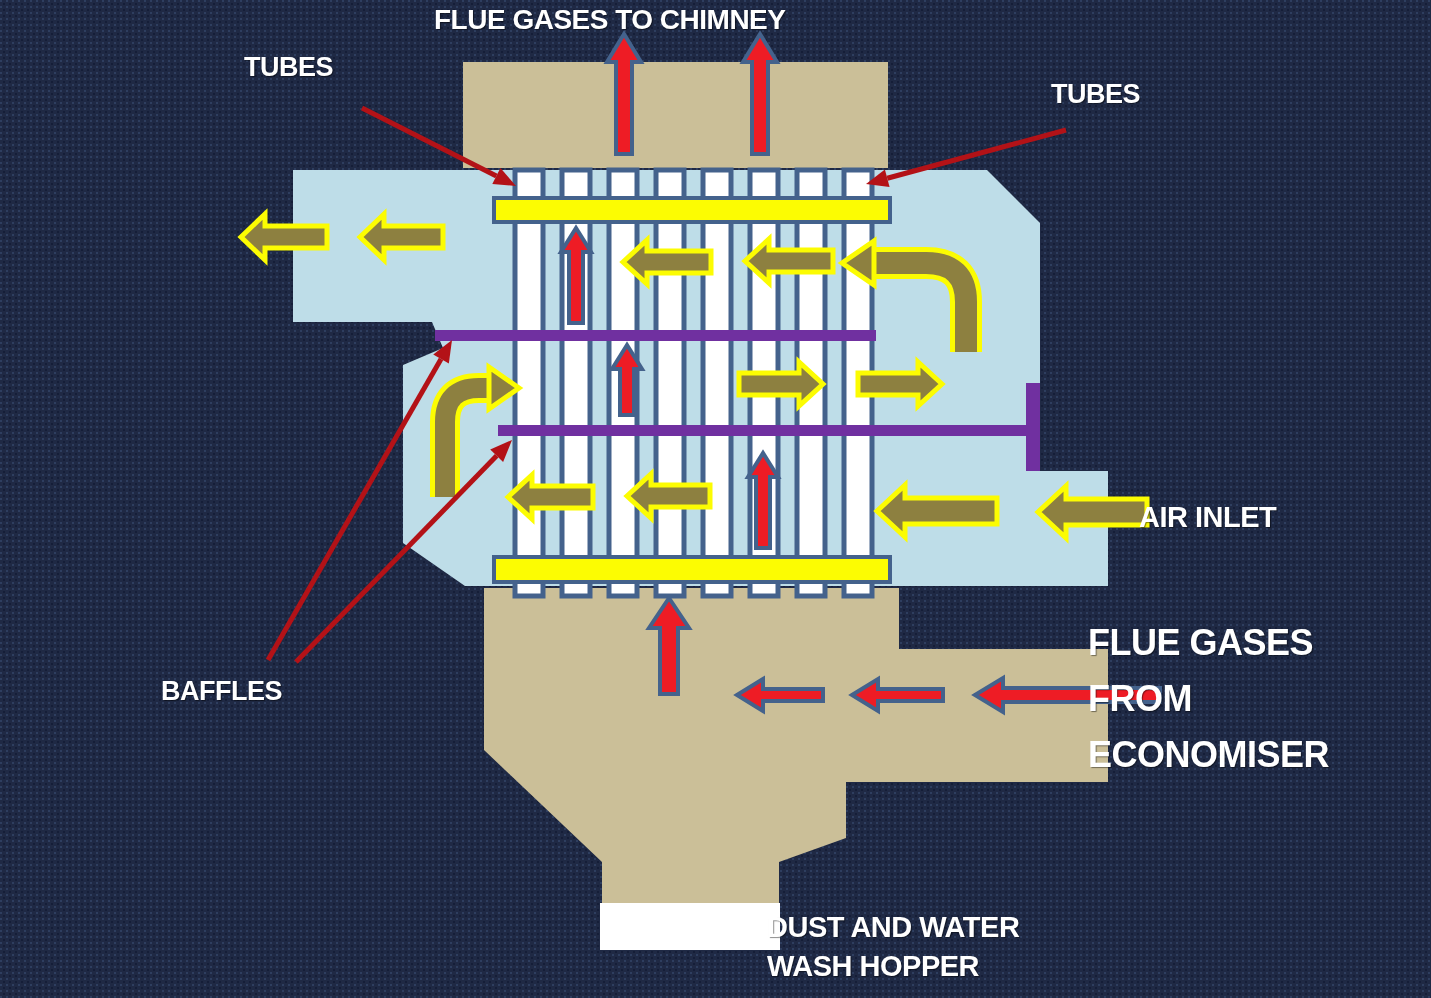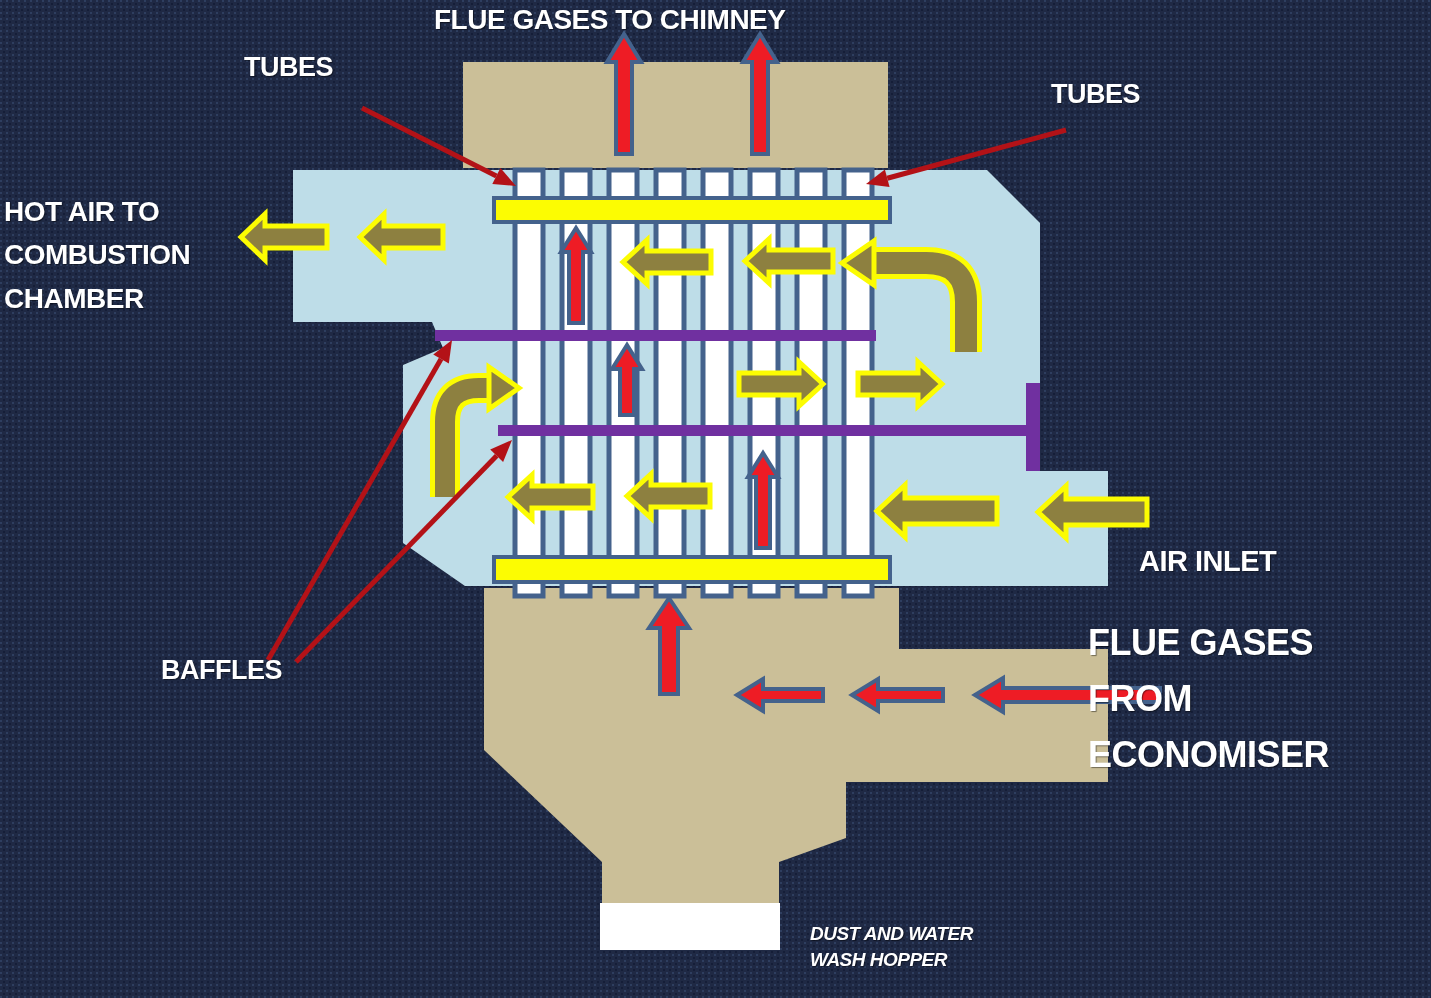--- a/index.html
+++ b/index.html
@@ -74,23 +74,20 @@
       <polygon points="866,184 884.8934471456677,169.5764895065777 889.5854324869014,186.95421299262867" fill="#b31217"></polygon>
       <line x1="268" y1="660" x2="441.03363526632216" y2="359.0719386672658" stroke="#b31217" stroke-width="5"></line>
       <polygon points="452,340 448.83579199383996,363.55817878558855 433.23147853880437,354.585698548943" fill="#b31217"></polygon>
       <line x1="296" y1="662" x2="496.65819088432403" y2="455.7679704800003" stroke="#b31217" stroke-width="5"></line>
       <polygon points="512,440 503.108724262506,462.0441651182314 490.2076575061421,449.49177584176925" fill="#b31217"></polygon>
     </svg>
 
   <div class="lbl" style="left: 684px; top: 20px; font-size: 28px; width: 500px;">FLUE GASES TO CHIMNEY</div>
   <div class="lbl" style="left: 314px; top: 67px; font-size: 27px; width: 140px;">TUBES</div>
   <div class="lbl" style="left: 1121px; top: 94px; font-size: 27px; width: 140px;">TUBES</div>
-  <div class="lbl" style="left: 134px; top: 255px; font-size: 28px; width: 260px; line-height: 1.55;">HOT AIR TO
-COMBUSTION
-CHAMBER</div>
-  <div class="lbl" style="left: 1249px; top: 517px; font-size: 29px; width: 220px; margin-top: 44px;">AIR INLET</div>
-  <div class="lbl" style="left: 251px; top: 670px; font-size: 27px; width: 180px;">BAFFLES</div>
+  <div class="lbl" style="left: 1249px; top: 517px; font-size: 29px; width: 220px;">AIR INLET</div>
+  <div class="lbl" style="left: 251px; top: 691px; font-size: 27px; width: 180px;">BAFFLES</div>
   <div class="lbl" style="left: 1228px; top: 699px; font-size: 36px; width: 280px; line-height: 1.55;">FLUE GASES
 FROM
 ECONOMISER</div>
-  <div class="lbl" style="left: 940px; top: 947px; font-size: 19px; width: 260px; line-height: 1.35; font-style: italic;">DUST AND WATER
+  <div class="lbl" style="left: 897px; top: 947px; font-size: 29px; width: 260px; line-height: 1.35;">DUST AND WATER
 WASH HOPPER</div>
 </div>
 
 </body></html>

